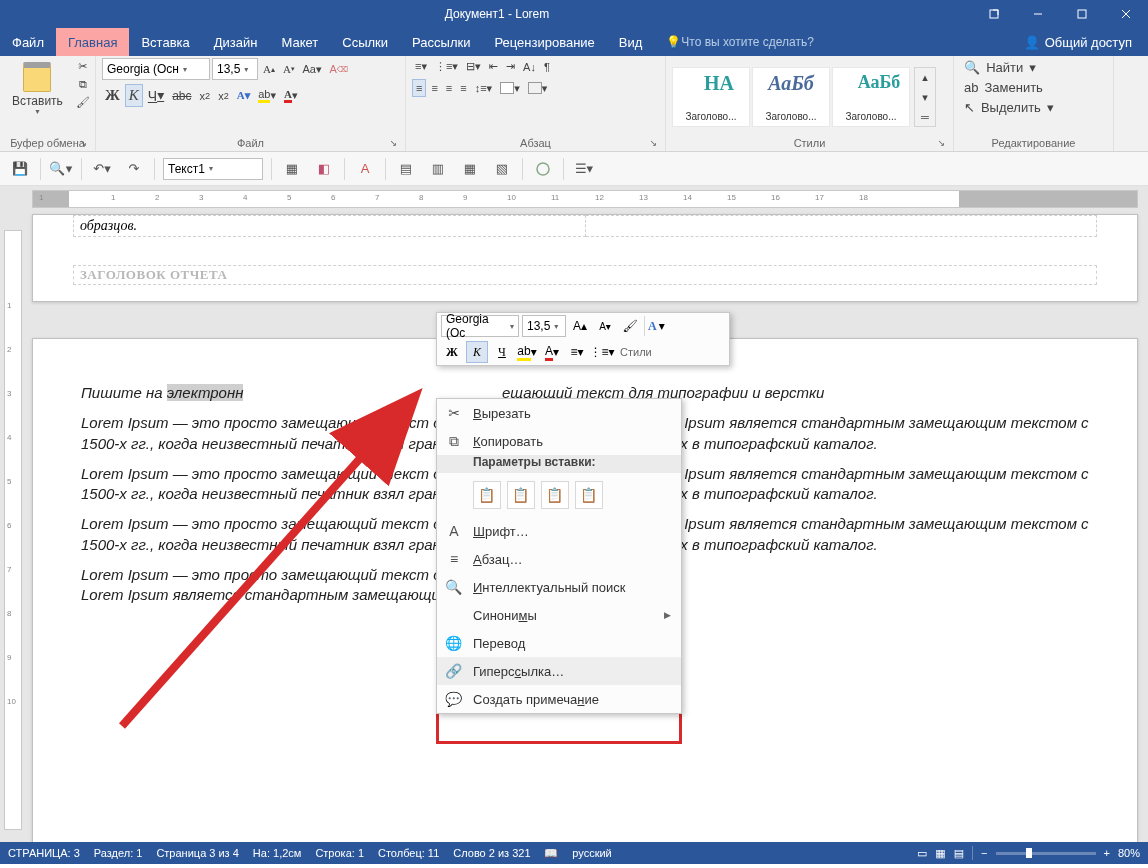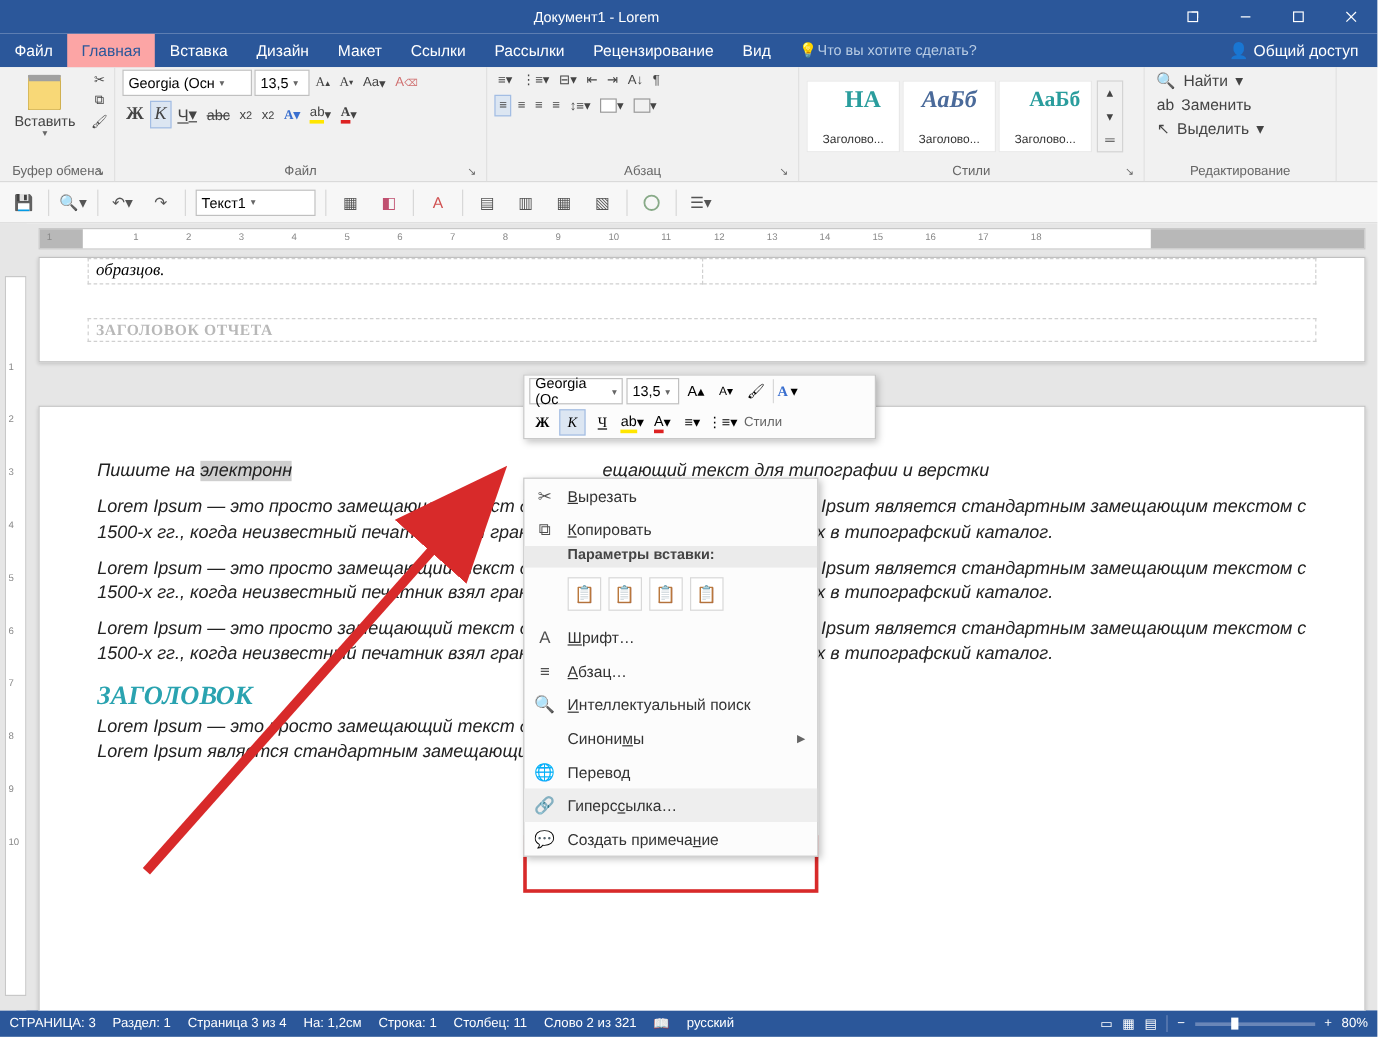--- a/index.html
+++ b/index.html
@@ -357,21 +357,20 @@
         </table>
       <div style="height:28px"></div>
       <div class="titlefield">ЗАГОЛОВОК ОТЧЕТА</div>
     </div>
 
     <div class="page2">
       <p><span>Пишите на </span><span class="highlight">электронн</span><span style="opacity:0">_______________________________</span><span>ещающий текст для типографии и верстки</span></p>
       <p>Lorem Ipsum — это просто замещающий текст для типографии и верстки. Lorem Ipsum является стандартным замещающим текстом с 1500-х гг., когда неизвестный печатник взял гранку со шрифтами и скомпоновал их в типографский каталог.</p>
       <p>Lorem Ipsum — это просто замещающий текст для типографии и верстки. Lorem Ipsum является стандартным замещающим текстом с 1500-х гг., когда неизвестный печатник взял гранку со шрифтами и скомпоновал их в типографский каталог.</p>
       <p>Lorem Ipsum — это просто замещающий текст для типографии и верстки. Lorem Ipsum является стандартным замещающим текстом с 1500-х гг., когда неизвестный печатник взял гранку со шрифтами и скомпоновал их в типографский каталог.</p>
-      <h2>ЗАГОЛОВОК</h2>
       <p><span>Lorem Ipsum — это просто замещающий текст для типографии и верстки.</span><br><span>Lorem Ipsum является стандартным замещающим текстом с 1500-х гг., когда</span></p>
     </div>
 
     <div class="minitb">
       <div class="row">
         <div class="combo" style="width:78px">
             <span>Georgia (Ос</span>
             <span class="arr">▾</span>
           </div>
         <div class="combo" style="width:44px">

